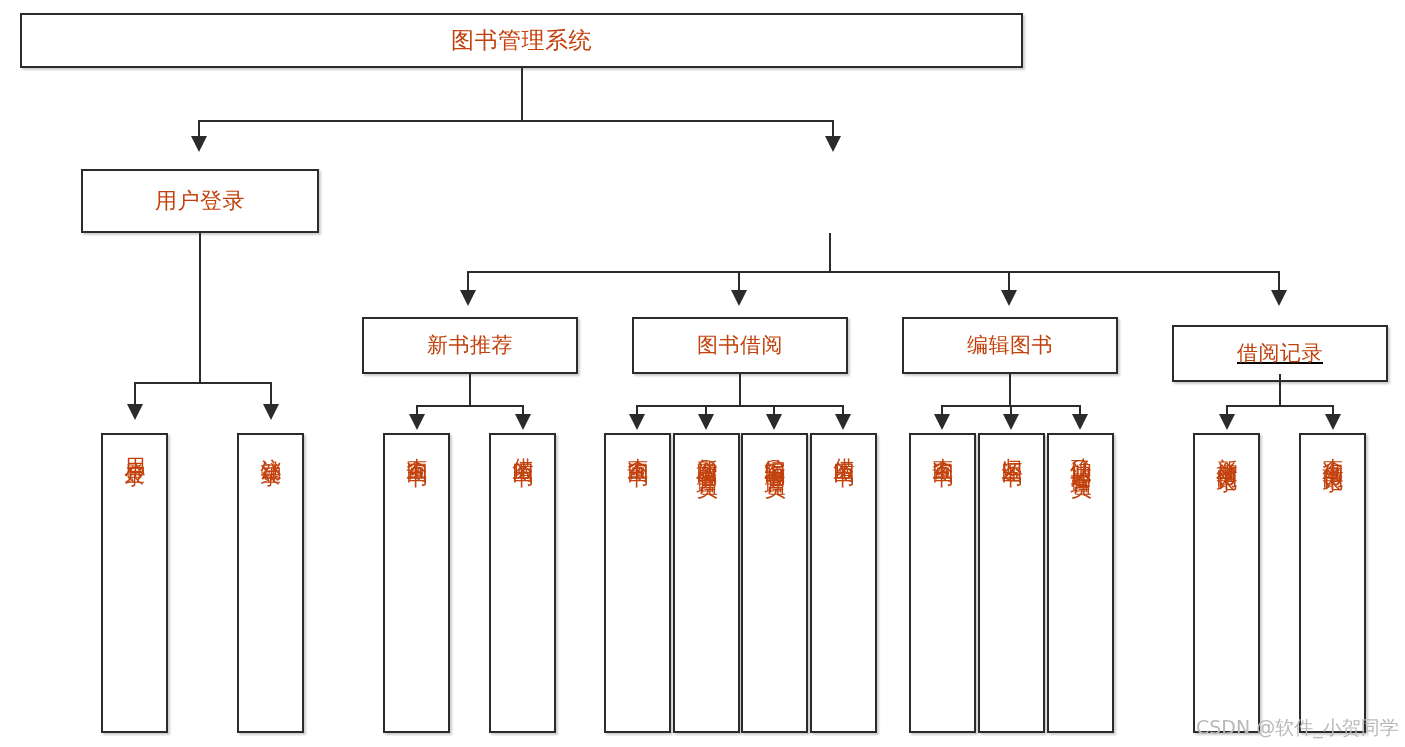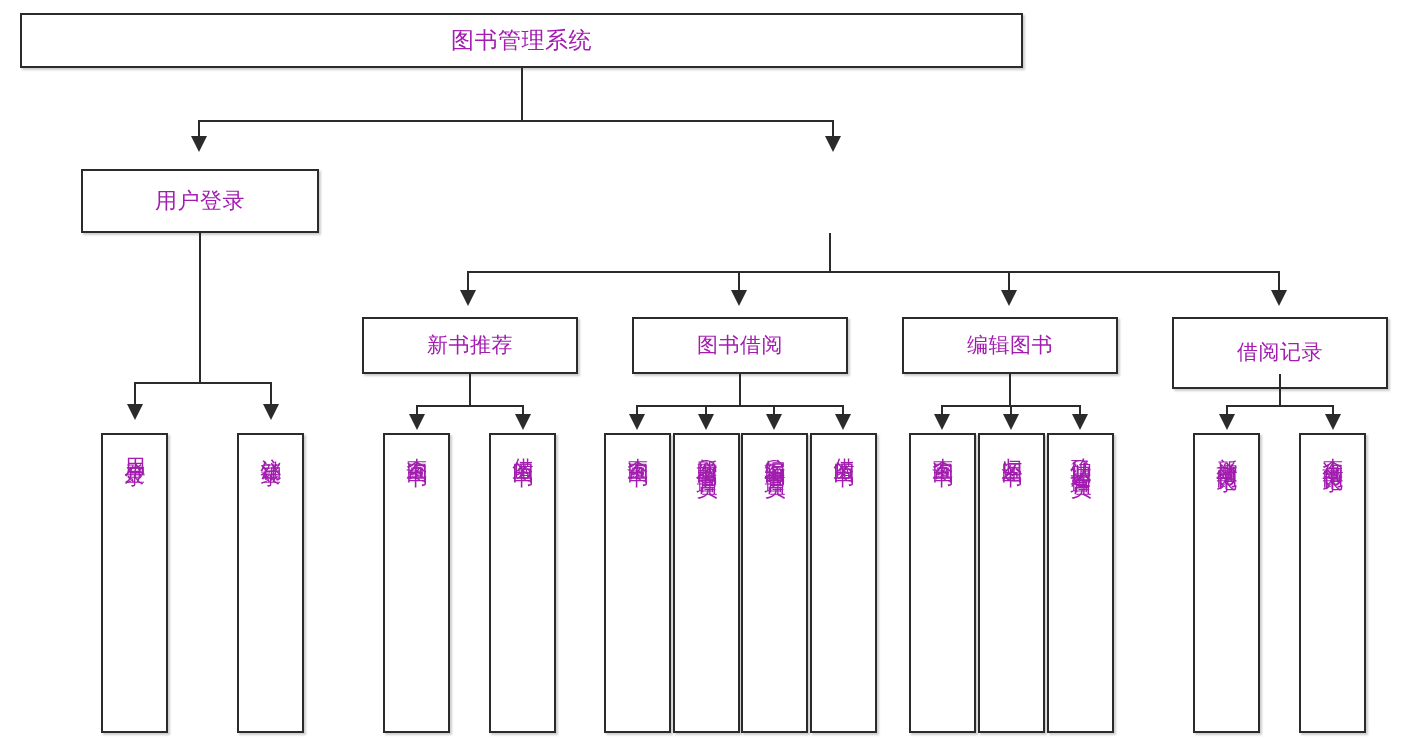--- a/index.html
+++ b/index.html
@@ -23,21 +23,21 @@
     position: absolute;
     box-sizing: border-box;
     background: #ffffff;
     border: 2px solid #2b2b2b;
     box-shadow: 2px 2px 2px rgba(0,0,0,0.20);
     display: flex;
     align-items: center;
     justify-content: center;
   }
   .node .label {
-    color: #a21caf;
+    color: #c2410c;
     letter-spacing: 0.5px;
     white-space: nowrap;
     line-height: 1.1;
   }
 
   .node.root .label { font-size: 23px; }
   .node.lvl2 .label { font-size: 22px; }
   .node.lvl3 .label { font-size: 21px; }
 
   
@@ -124,21 +124,21 @@
 
   <div class="node lvl3" style="left:362px; top:317px; width:216px; height:57px;">
     <span class="label">新书推荐</span>
   </div>
   <div class="node lvl3" style="left:632px; top:317px; width:216px; height:57px;">
     <span class="label">图书借阅</span>
   </div>
   <div class="node lvl3" style="left:902px; top:317px; width:216px; height:57px;">
     <span class="label">编辑图书</span>
   </div>
-  <div class="node lvl3" style="left:1172px; top:317px; width:216px; height:72px;">
+  <div class="node lvl3" style="left:1172px; top:325px; width:216px; height:57px;text-decoration:underline;">
     <span class="label">借阅记录</span>
   </div>
 
   <div class="ln v" style="left:469px; top:374px; width:2px; height:32px;"></div>
   <div class="ln h" style="left:416px; top:405px; width:108px; height:2px;"></div>
   <div class="ln v" style="left:416px; top:405px; width:2px; height:12px;"></div>
   <div class="arrow" style="left:409px; top:414px;"></div>
   <div class="ln v" style="left:522px; top:405px; width:2px; height:12px;"></div>
   <div class="arrow" style="left:515px; top:414px;"></div>
 
@@ -206,14 +206,15 @@
     <span class="label">确认归还（管理员）</span>
   </div>
 
   <div class="node leaf" style="left:1193px; top:433px; width:67px; height:300px;">
     <span class="label">新增借阅记录</span>
   </div>
   <div class="node leaf" style="left:1299px; top:433px; width:67px; height:300px;">
     <span class="label">查询借阅记录</span>
   </div>
 
+  <div id="watermark" style="left:1196px; top:715px;">CSDN @软件_小贺同学</div>
 
 </div>
 
 </body></html>

